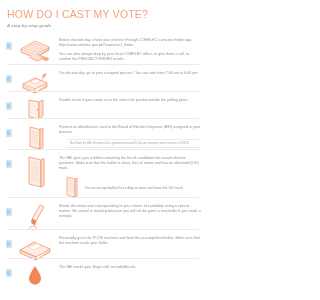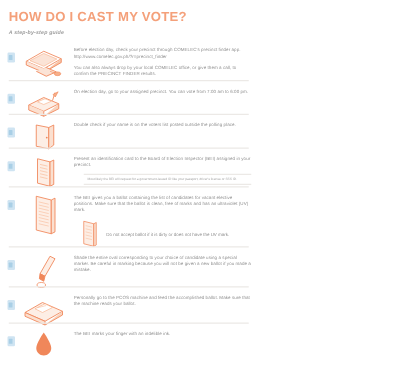--- a/index.html
+++ b/index.html
@@ -25,21 +25,21 @@
   }
 
   
   .header {
     padding: 9px 8px 0 7px;
   }
   .title {
     font-size: 10.5px;
     letter-spacing: 0.2px;
     color: #f4a07a;
-    font-weight: 700;
+    font-weight: 400;
     line-height: 11px;
     white-space: nowrap;
   }
   .subtitle {
     margin-top: 3px;
     font-size: 4.2px;
     font-style: italic;
     font-weight: bold;
     color: #9b9b9b;
     letter-spacing: 0.15px;

